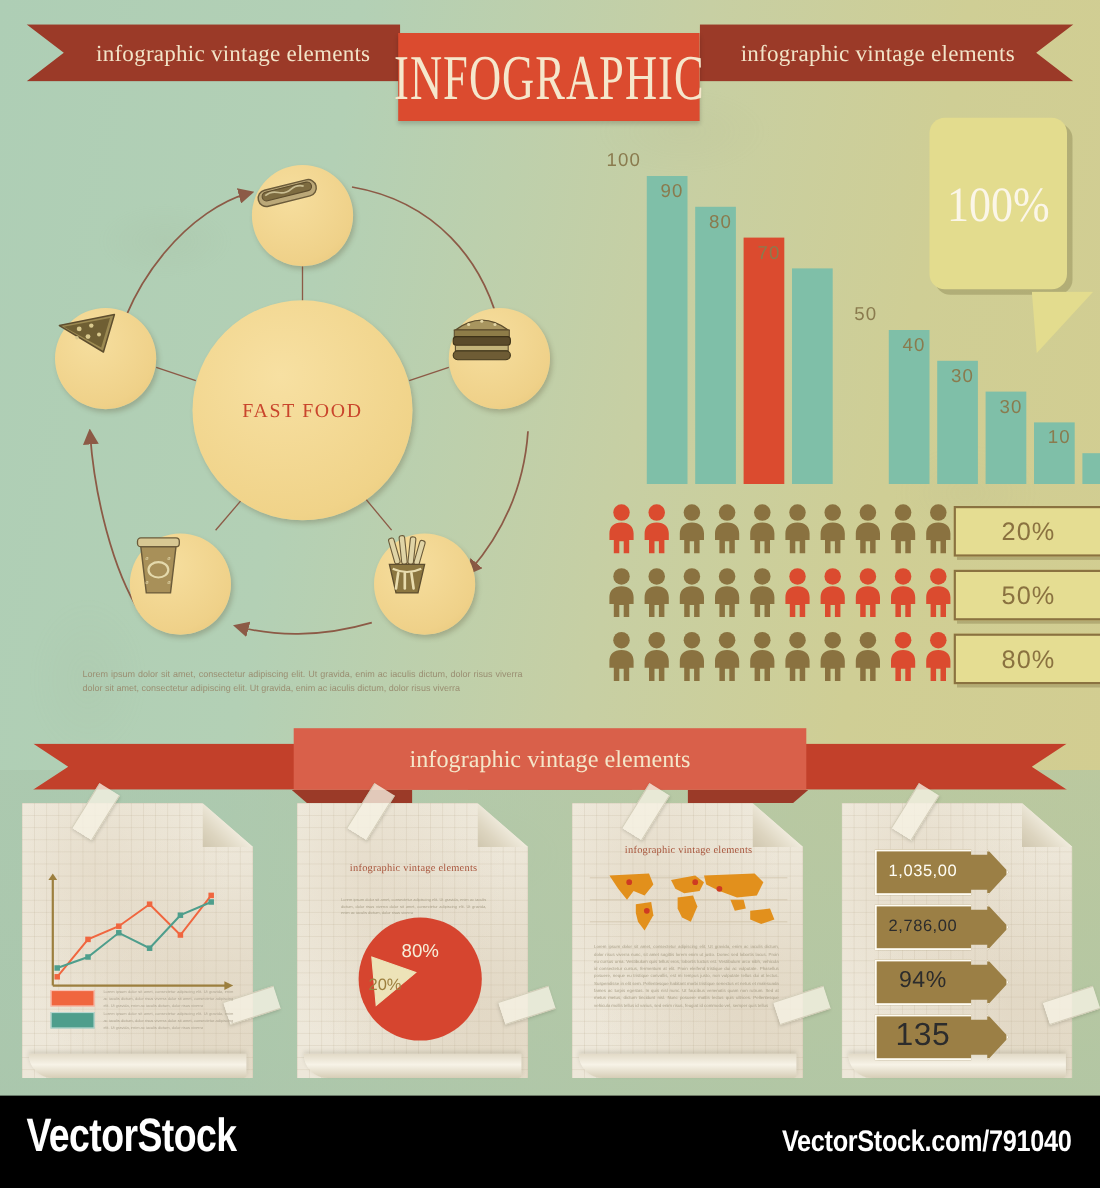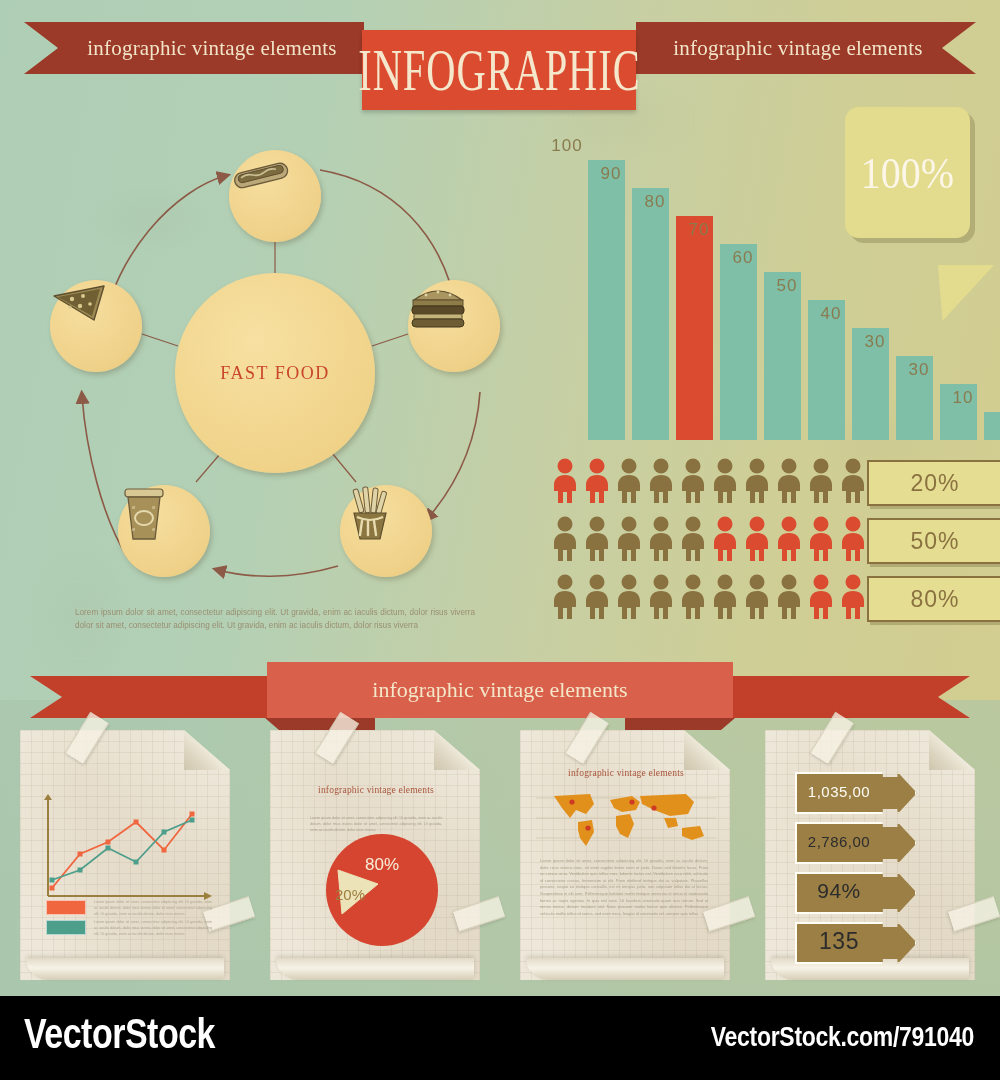--- a/index.html
+++ b/index.html
@@ -91,21 +91,21 @@
   .barchart{position:absolute;left:548px;top:125px;width:440px;height:315px;}
   .bar-col{position:absolute;bottom:0;width:37px;padding-left:40px;}
   .bar{width:100%;background:#7FBFA8;}
   .bar.hl{background:#DB4B2F;}
   .bar-label{
     position:absolute;width:60px;left:-11px;text-align:center;
     color:#8A7B4E;font-size:17px;font-family:"Liberation Sans",sans-serif;
     letter-spacing:1px;
   }
   .bubble{
-    position:absolute;left:845px;top:107px;width:125px;height:131px;
+    position:absolute;left:845px;top:107px;width:125px;height:156px;
     background:#E3DC8E;border-radius:14px;
     box-shadow:5px 5px 0 rgba(140,135,85,.45);
     display:flex;align-items:center;justify-content:center;
   }
   .bubble span{
     color:#FBF6E8;font-size:40px;font-family:"Liberation Serif",serif;
     transform:scaleY(1.12);
   }
   .bubble-tail{
     position:absolute;left:938px;top:265px;width:56px;height:56px;
@@ -340,24 +340,20 @@
         <div class="bar" style="height: 252px;"></div>
         <div class="bar-label" style="bottom: 256px;">90</div>
       </div>
       <div class="bar-col" style="left: 88px;">
         <div class="bar hl" style="height: 224px;"></div>
         <div class="bar-label" style="bottom: 228px;">80</div>
       </div>
       <div class="bar-col" style="left: 132px;">
         <div class="bar" style="height: 196px;"></div>
         <div class="bar-label" style="bottom: 200px;">70</div>
-      </div>
-      <div class="bar-col" style="left: 176px;">
-        <div class="bar" style="height: 168px;"></div>
-        <div class="bar-label" style="bottom: 172px;">60</div>
       </div>
       <div class="bar-col" style="left: 220px;">
         <div class="bar" style="height: 140px;"></div>
         <div class="bar-label" style="bottom: 144px;">50</div>
       </div>
       <div class="bar-col" style="left: 264px;">
         <div class="bar" style="height: 112px;"></div>
         <div class="bar-label" style="bottom: 116px;">40</div>
       </div>
       <div class="bar-col" style="left: 308px;">
@@ -628,21 +624,21 @@
     <div class="arrow-item" style="top:92px">
       <div class="arrow-body"></div>
       <div class="arrow-val" style="color:#2C2C2C;font-size:15px">2,786,00</div>
     </div>
     <div class="arrow-item" style="top:142px">
       <div class="arrow-body"></div>
       <div class="arrow-val" style="color:#2C2C2C;font-size:21px">94%</div>
     </div>
     <div class="arrow-item" style="top:192px">
       <div class="arrow-body"></div>
-      <div class="arrow-val" style="color:#2C2C2C;font-size:23px">135</div>
+      <div class="arrow-val" style="color:#2C2C2C;font-size:29px">135</div>
     </div>
   </div>
 
   <div class="footer">
     <div class="footer-logo">VectorStock</div>
     <div class="footer-url">VectorStock.com/791040</div>
   </div>
 
 </div>
 

